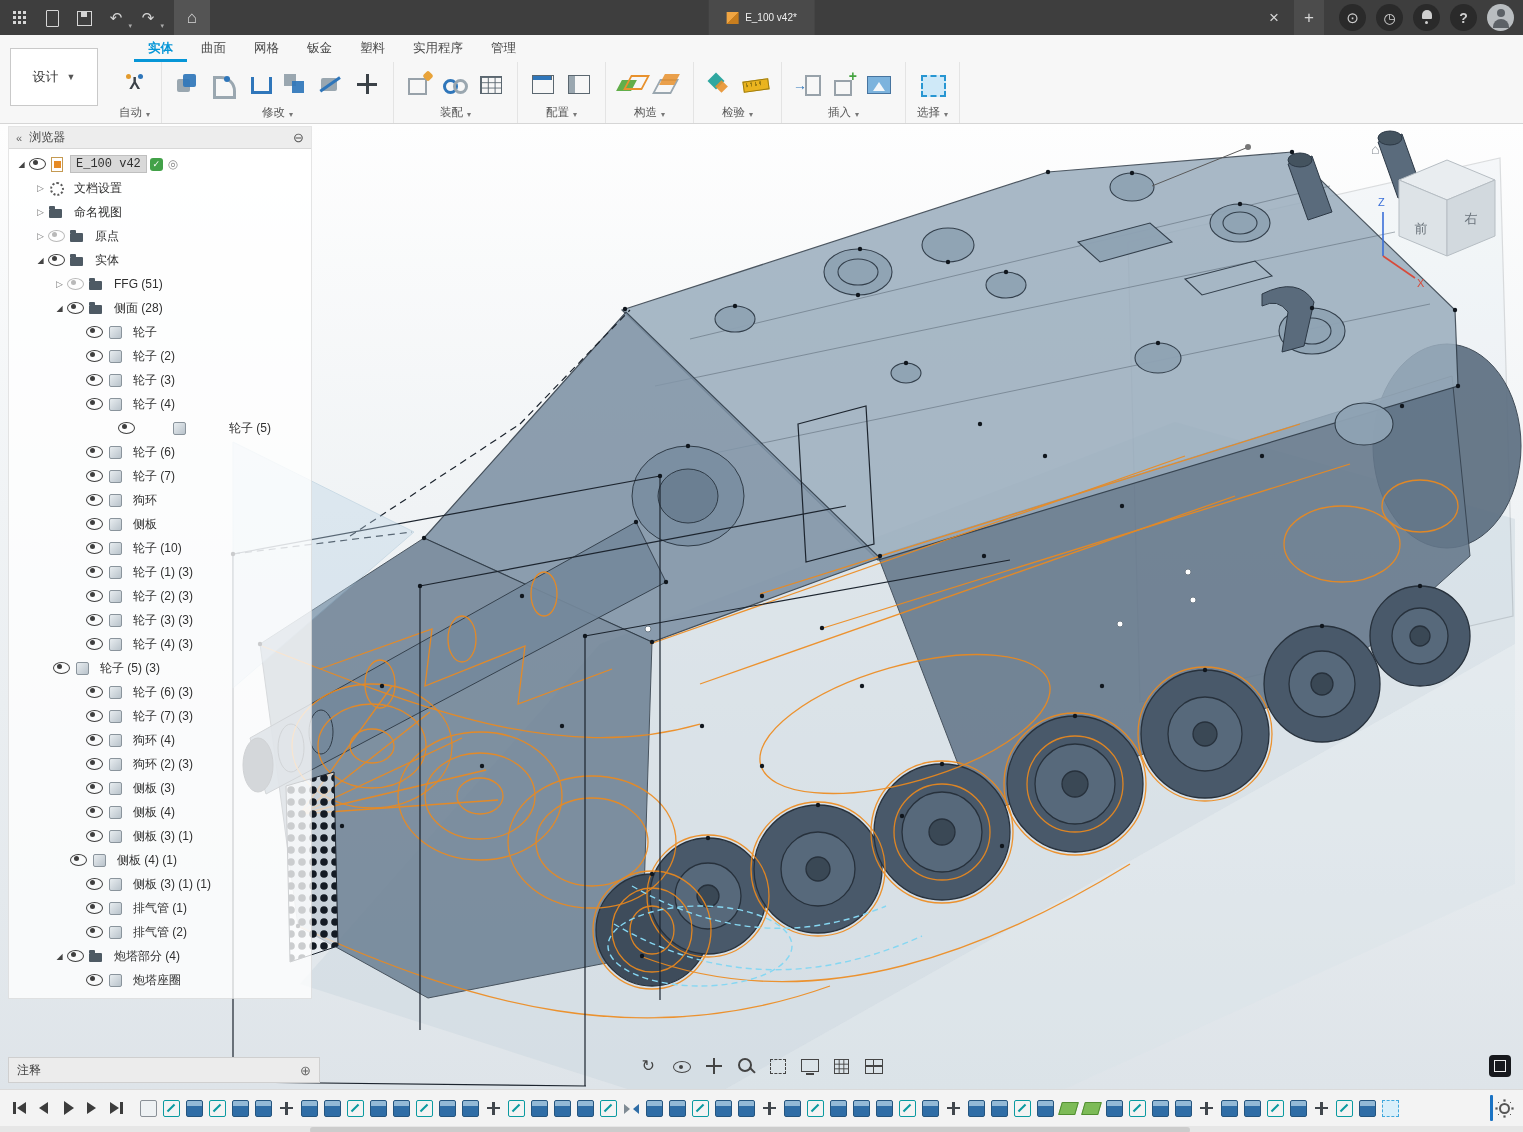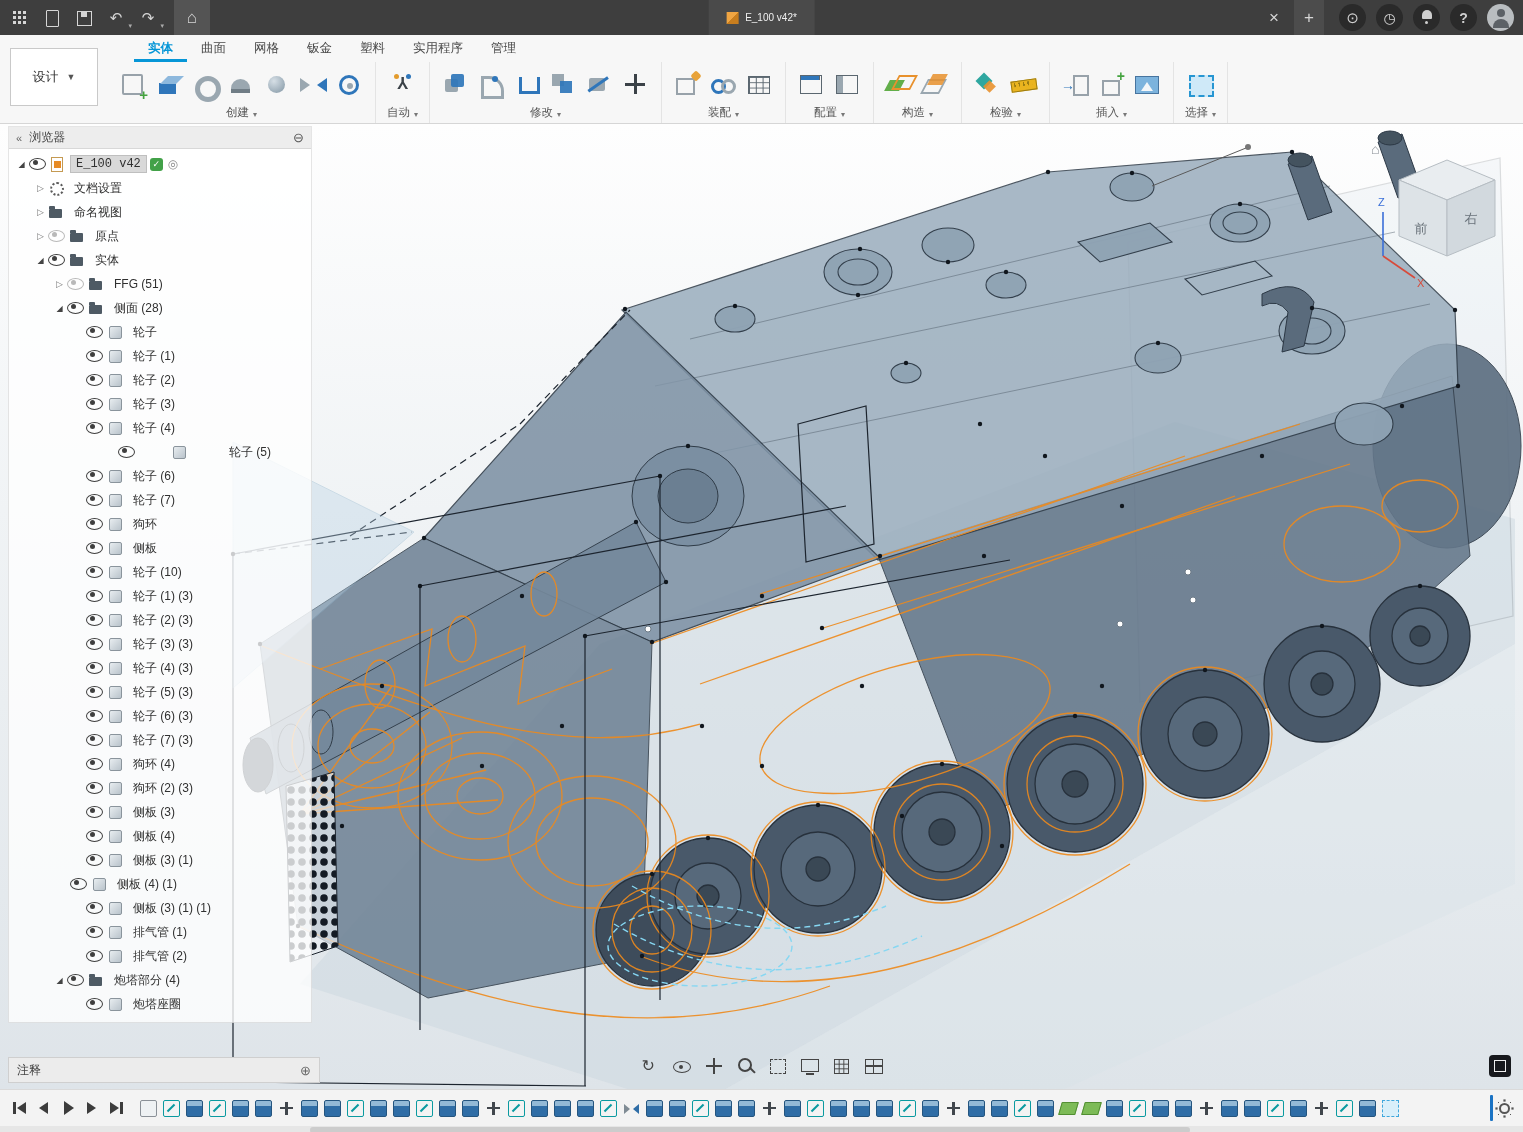--- a/index.html
+++ b/index.html
@@ -235,32 +235,20 @@
       <nav class="ribbon-tabs">
           <span class="rtab active">实体</span>
           <span class="rtab">曲面</span>
           <span class="rtab">网格</span>
           <span class="rtab">钣金</span>
           <span class="rtab">塑料</span>
           <span class="rtab">实用程序</span>
           <span class="rtab">管理</span>
         </nav>
       <div class="ribbon-groups">
-          <div class="rgroup">
-            <div class="gicons">
-              <span class="ricon create-sketch-icon"></span>
-              <span class="ricon extrude-icon"></span>
-              <span class="ricon revolve-icon"></span>
-              <span class="ricon sweep-icon"></span>
-              <span class="ricon sphere-icon"></span>
-              <span class="ricon mirror-icon"></span>
-              <span class="ricon coil-icon"></span>
-            </div>
-            <div class="glabel">创建<span class="caret"></span></div>
-          </div>
           <div class="rgroup">
             <div class="gicons">
               <span class="ricon automate-icon"></span>
             </div>
             <div class="glabel">自动<span class="caret"></span></div>
           </div>
           <div class="rgroup">
             <div class="gicons">
               <span class="ricon press-pull-icon"></span>
               <span class="ricon fillet-icon"></span>
@@ -575,26 +563,20 @@
           <div class="trow" style="padding-left: 63px;">
             <span class="arrow leaf"></span>
             <span class="eye"></span>
             <span class="nicon body"></span>
             <span class="nlabel">轮子</span>
           </div>
           <div class="trow" style="padding-left: 63px;">
             <span class="arrow leaf"></span>
             <span class="eye"></span>
             <span class="nicon body"></span>
-            <span class="nlabel">轮子 (1)</span>
-          </div>
-          <div class="trow" style="padding-left: 63px;">
-            <span class="arrow leaf"></span>
-            <span class="eye"></span>
-            <span class="nicon body"></span>
             <span class="nlabel">轮子 (2)</span>
           </div>
           <div class="trow" style="padding-left: 63px;">
             <span class="arrow leaf"></span>
             <span class="eye"></span>
             <span class="nicon body"></span>
             <span class="nlabel">轮子 (3)</span>
           </div>
           <div class="trow" style="padding-left: 63px;">
             <span class="arrow leaf"></span>
@@ -655,21 +637,21 @@
             <span class="eye"></span>
             <span class="nicon body"></span>
             <span class="nlabel">轮子 (3) (3)</span>
           </div>
           <div class="trow" style="padding-left: 63px;">
             <span class="arrow leaf"></span>
             <span class="eye"></span>
             <span class="nicon body"></span>
             <span class="nlabel">轮子 (4) (3)</span>
           </div>
-          <div class="trow" style="padding-left: 63px;">
+          <div class="trow" style="padding-left: 30px;">
             <span class="arrow leaf"></span>
             <span class="eye"></span>
             <span class="nicon body"></span>
             <span class="nlabel">轮子 (5) (3)</span>
           </div>
           <div class="trow" style="padding-left: 63px;">
             <span class="arrow leaf"></span>
             <span class="eye"></span>
             <span class="nicon body"></span>
             <span class="nlabel">轮子 (6) (3)</span>

